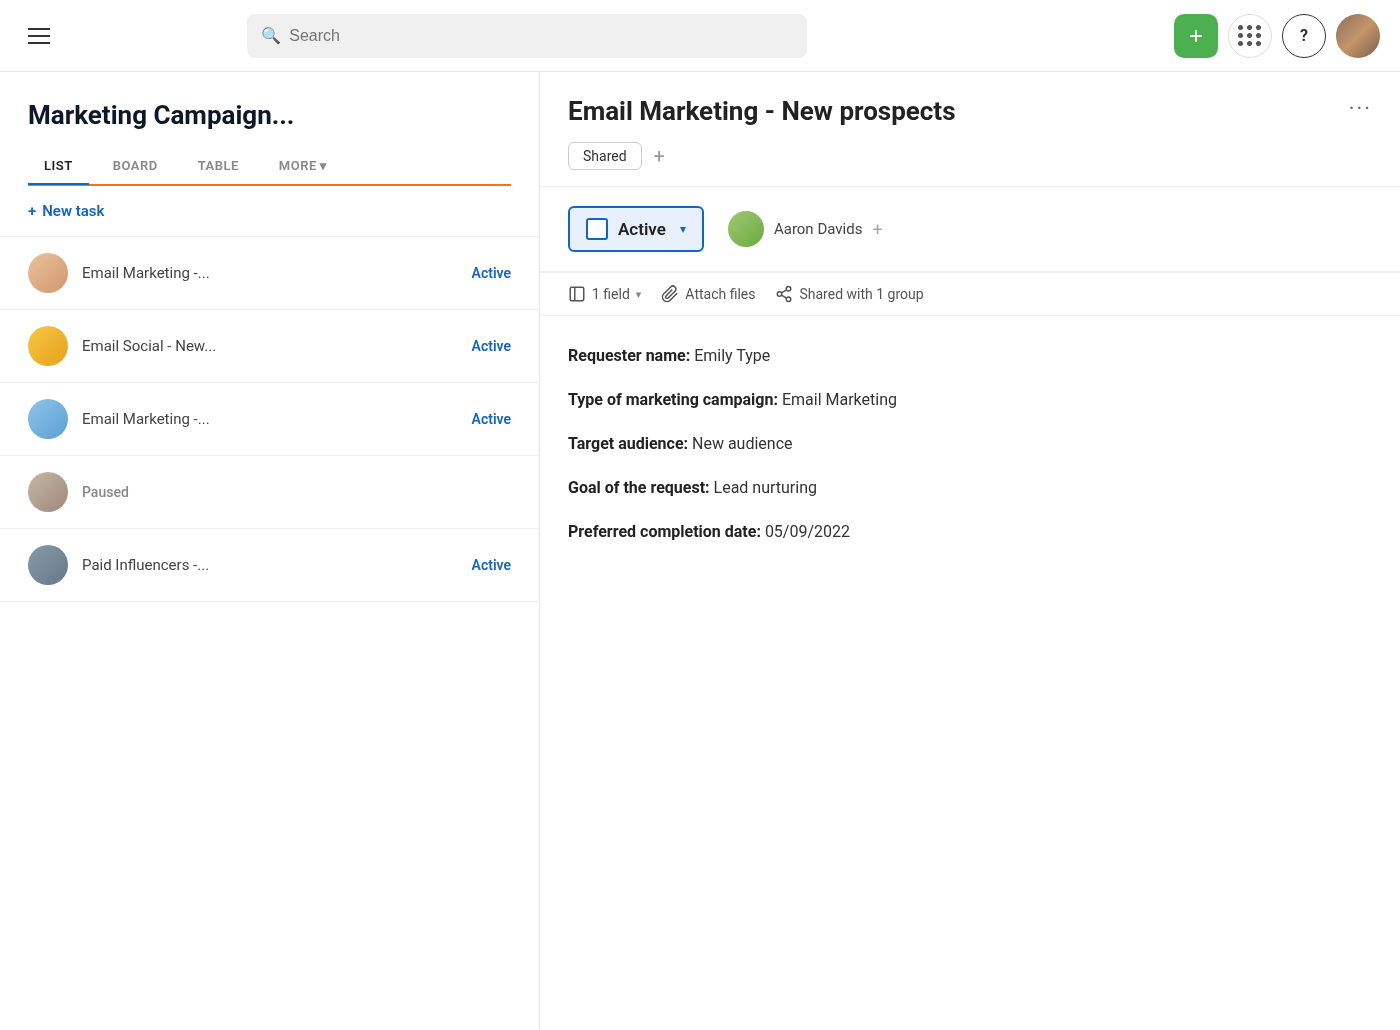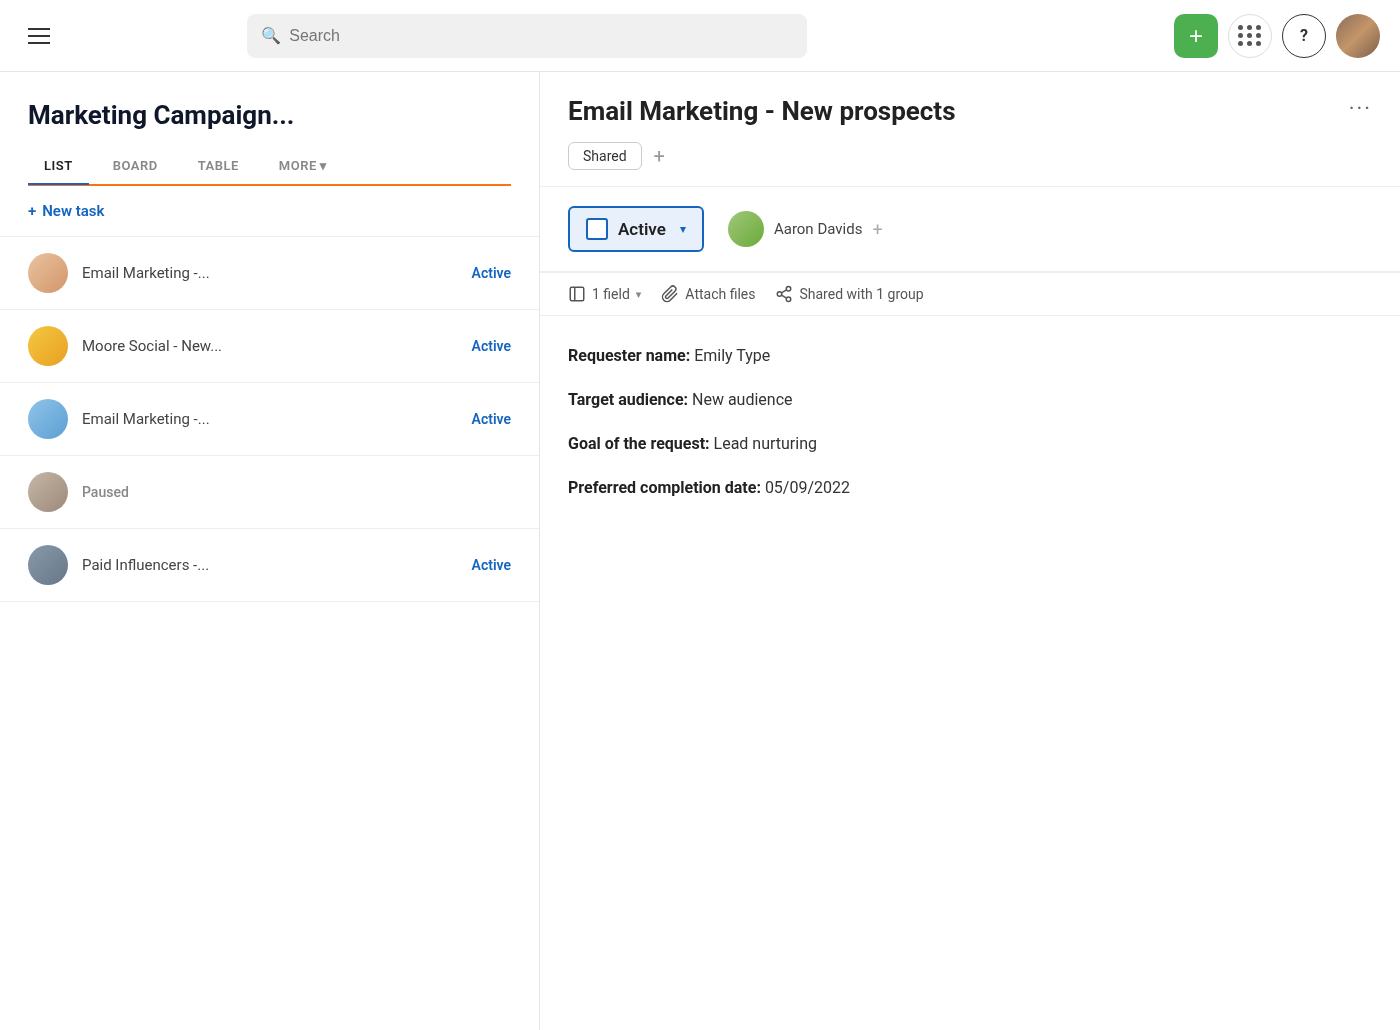--- a/index.html
+++ b/index.html
@@ -188,21 +188,21 @@
     </div>
     <div class="task-list">
 
       <div class="task-item">
         <div class="task-avatar av1"></div>
         <span class="task-name">Email Marketing -...</span>
         <span class="task-status-active">Active</span>
       </div>
       <div class="task-item">
         <div class="task-avatar av2"></div>
-        <span class="task-name">Moore Social - New...</span>
+        <span class="task-name">Email Social - New...</span>
         <span class="task-status-active">Active</span>
       </div>
       <div class="task-item">
         <div class="task-avatar av3"></div>
         <span class="task-name">Email Marketing -...</span>
         <span class="task-status-active">Active</span>
       </div>
       <div class="task-item">
         <div class="task-avatar av4"></div>
         <span class="task-status-paused">Paused</span>
@@ -269,20 +269,24 @@
         <span>Shared with 1 group</span>
       </div>
     </div>
 
     <div class="detail-fields">
       <div class="detail-field">
         <strong>Requester name:</strong>
         <span>Emily Type</span>
       </div>
       <div class="detail-field">
+        <strong>Type of marketing campaign:</strong>
+        <span>Email Marketing</span>
+      </div>
+      <div class="detail-field">
         <strong>Target audience:</strong>
         <span>New audience</span>
       </div>
       <div class="detail-field">
         <strong>Goal of the request:</strong>
         <span>Lead nurturing</span>
       </div>
       <div class="detail-field">
         <strong>Preferred completion date:</strong>
         <span>05/09/2022</span>

